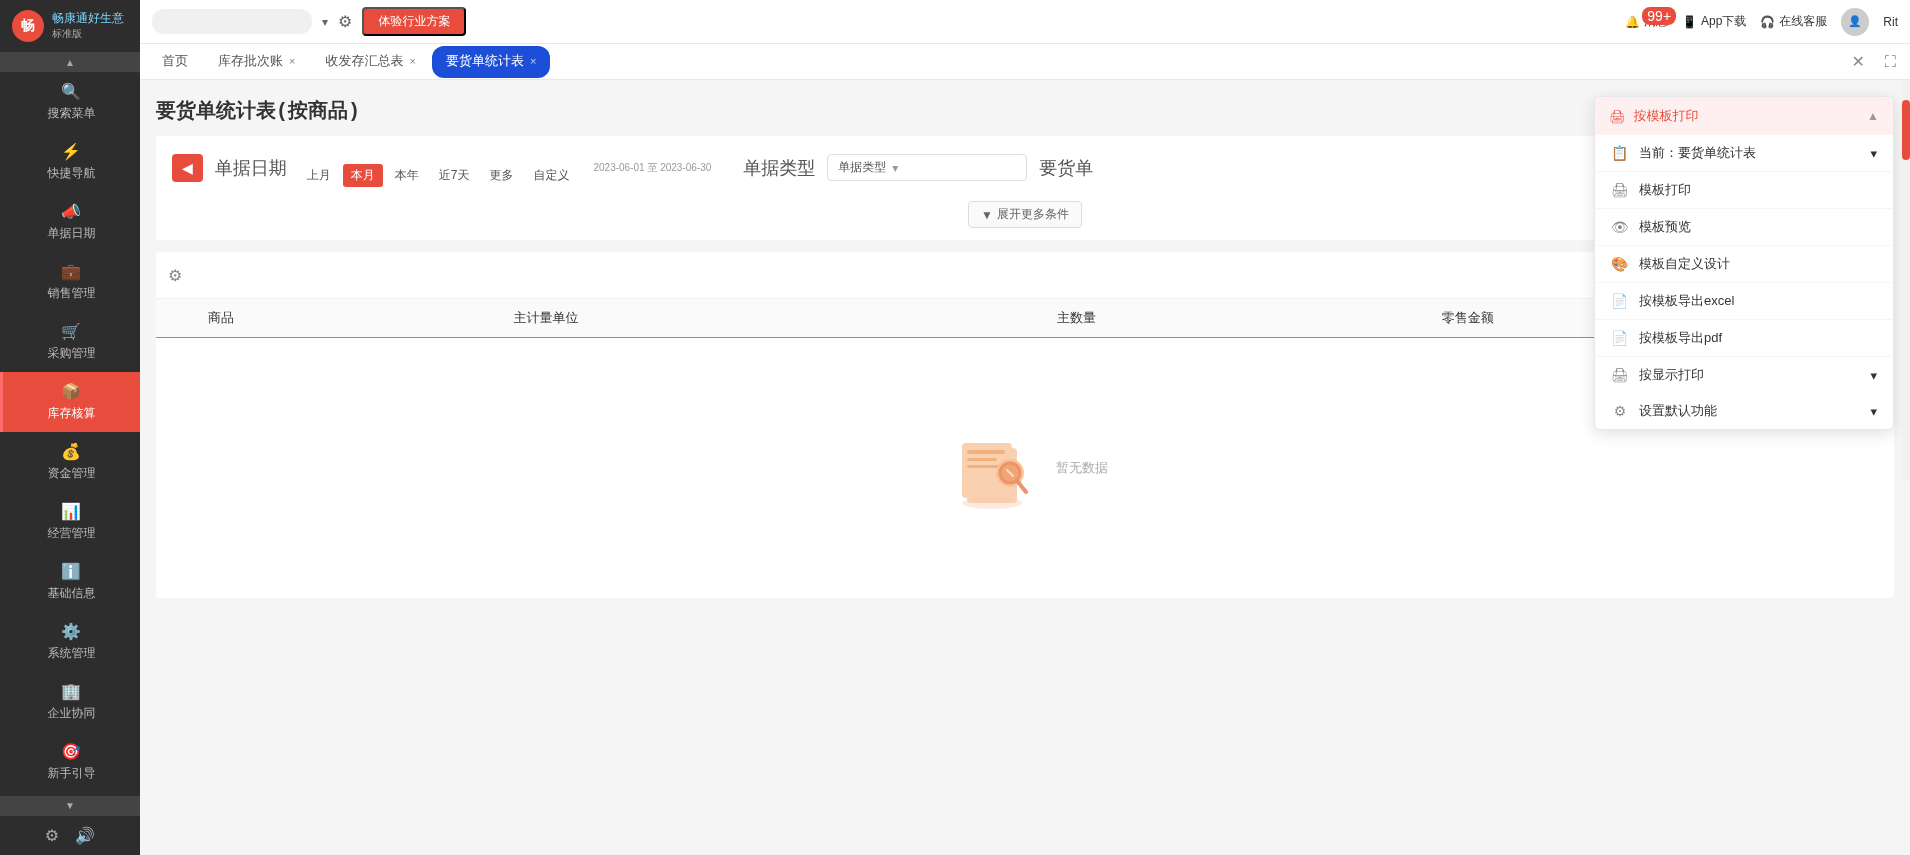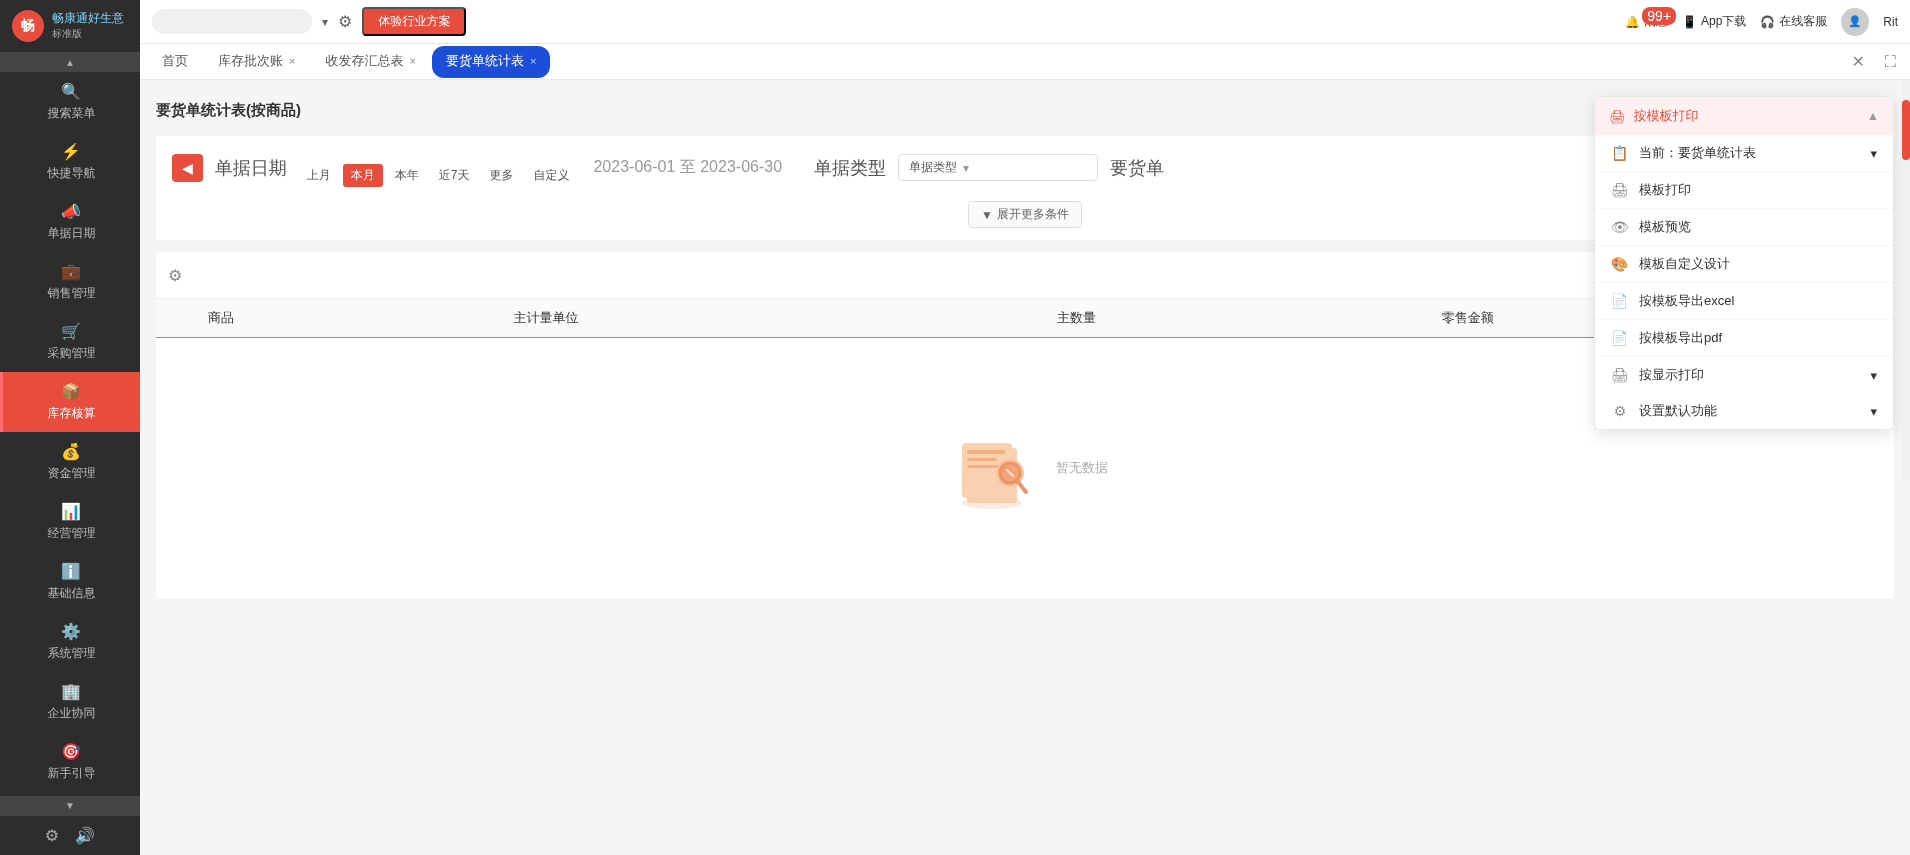--- a/index.html
+++ b/index.html
@@ -161,21 +161,21 @@
       background: #f5f5f5;
       position: relative;
     }
 
     .page-header {
       display: flex;
       align-items: center;
       justify-content: space-between;
       margin-bottom: 12px;
     }
-    .page-title { font-size: 15px; font-weight: bold; color: #333; }
+    .page-title { font-size: 20px; font-weight: bold; color: #333; font-family: Liberation Mono, monospace; }
     .page-actions { display: flex; align-items: center; gap: 10px; }
 
     .action-btn {
       display: flex;
       align-items: center;
       gap: 4px;
       font-size: 13px;
       color: #555;
       cursor: pointer;
       padding: 4px 8px;
@@ -215,21 +215,21 @@
     .filter-label { color: #555; font-size: 18px; white-space: nowrap; }
     .date-tabs { display: flex; gap: 4px; align-items: center; margin-top: 16px; }
     .date-tab {
       padding: 3px 8px;
       font-size: 12px;
       border-radius: 3px;
       cursor: pointer;
       color: #555;
     }
     .date-tab.active { background: #e74c3c; color: white; }
-    .date-range { font-size: 16px; color: #999; margin-left: 4px; }
+    .date-range { font-size: 10px; color: #999; margin-left: 4px; }
     .filter-select {
       display: flex;
       align-items: center;
       gap: 6px;
       border: 1px solid #ddd;
       border-radius: 4px;
       padding: 4px 10px;
       font-size: 12px;
       color: #555;
       background: #fff;

